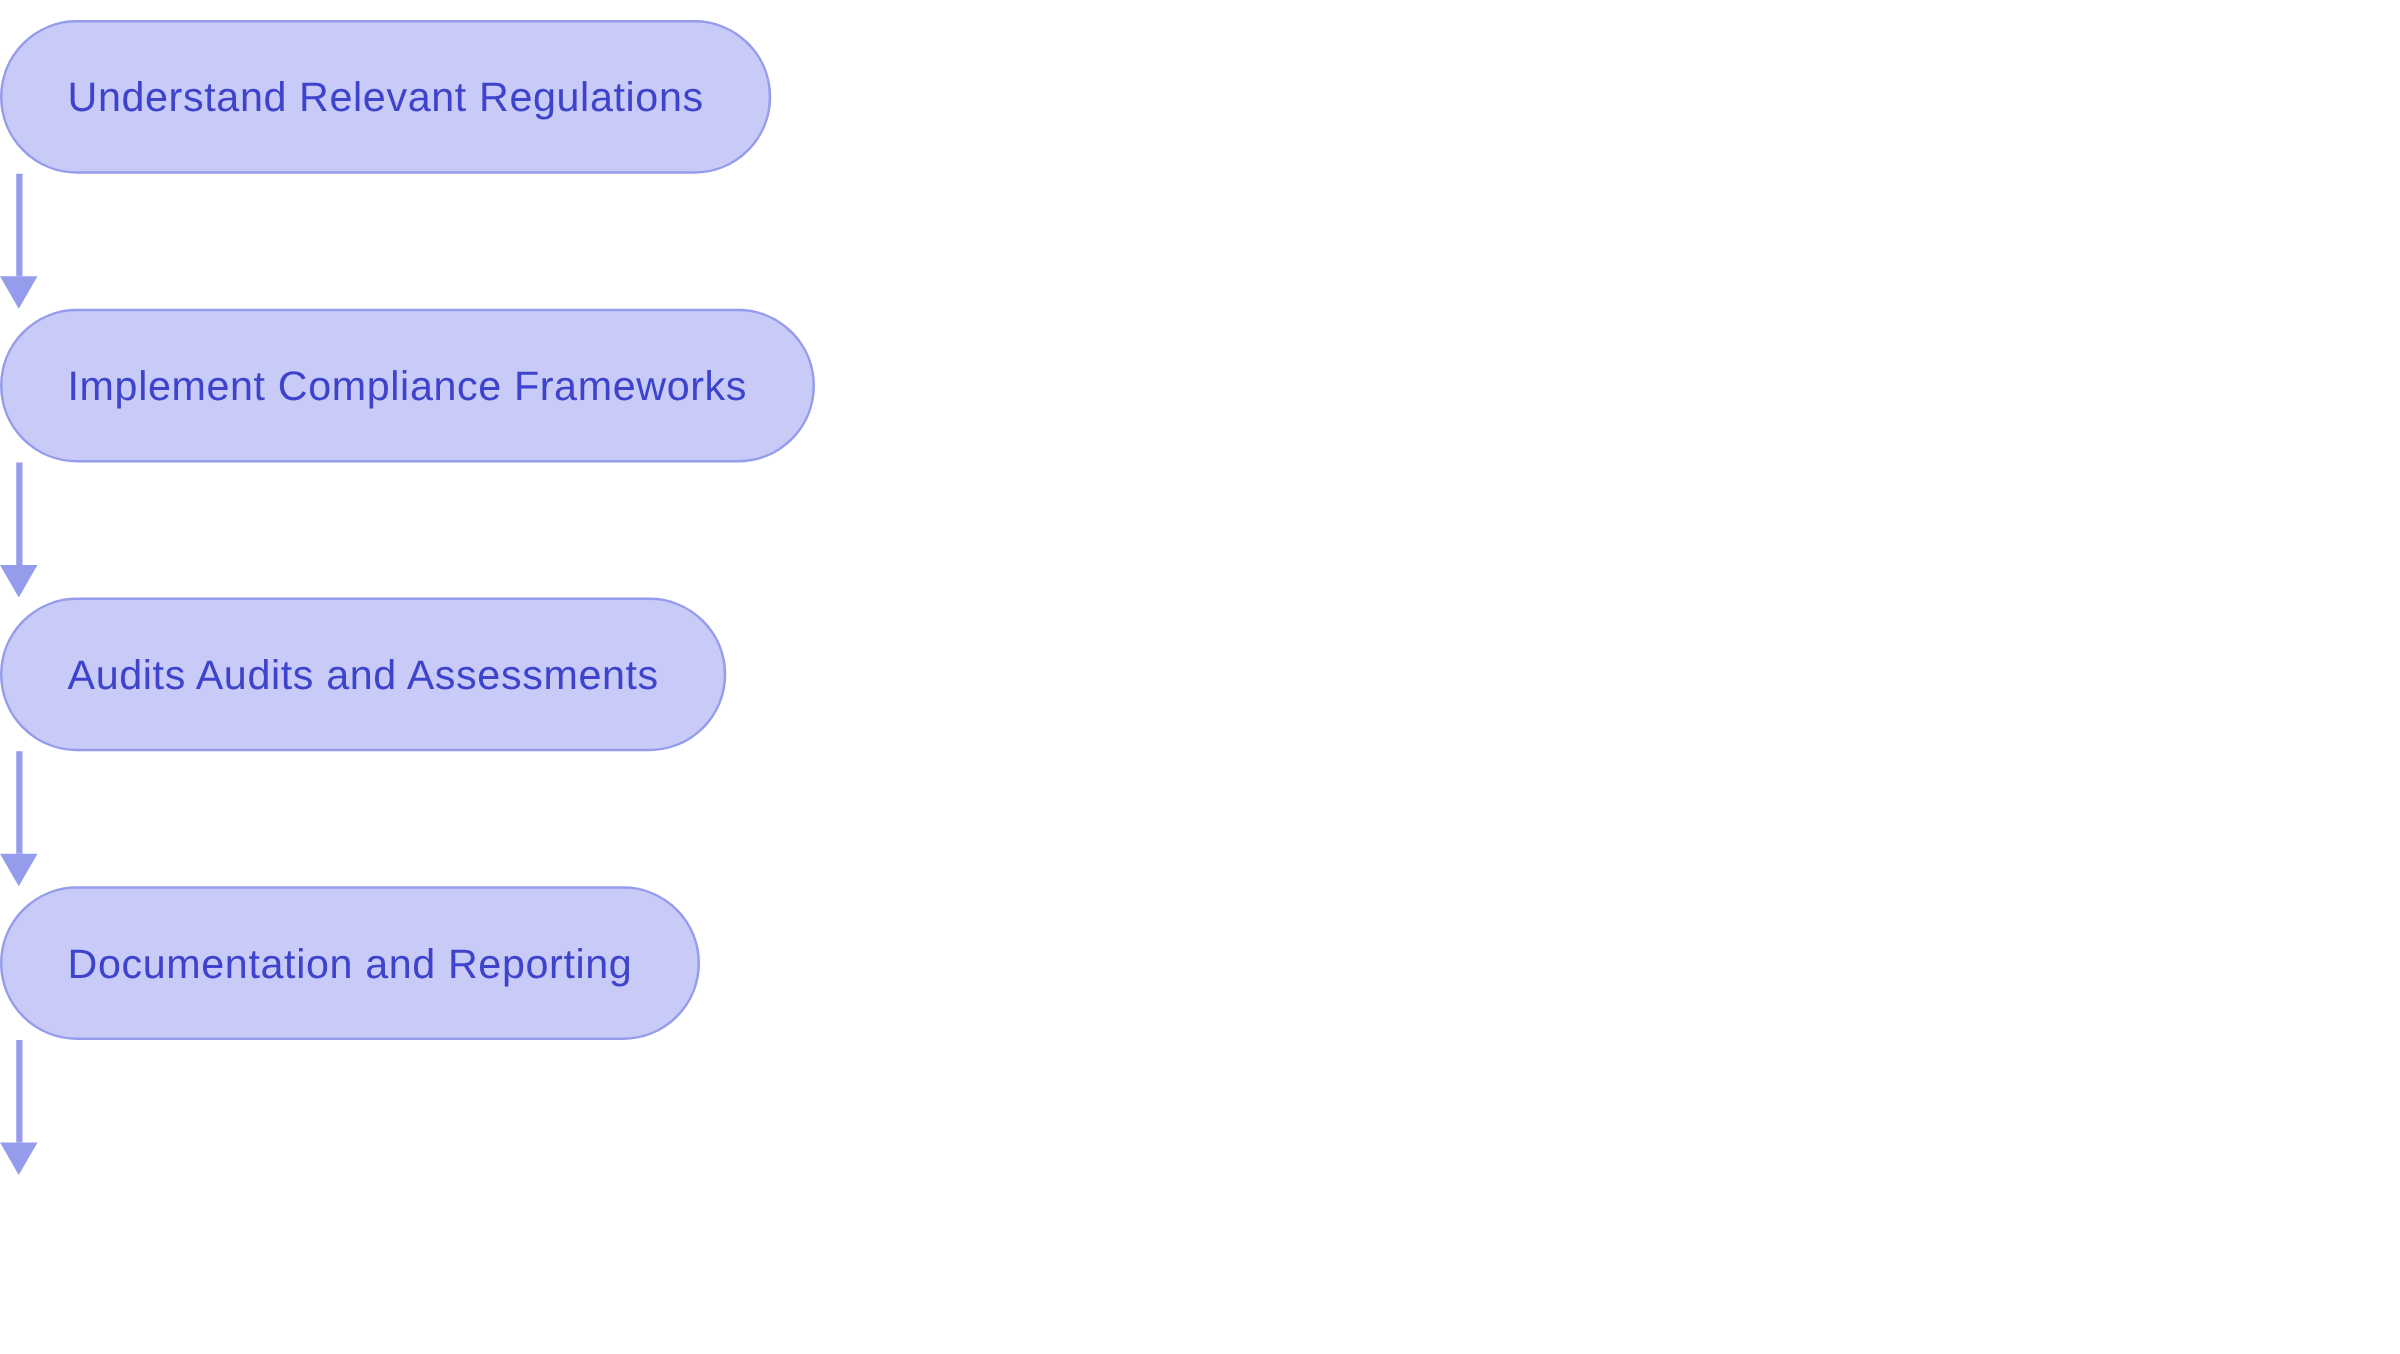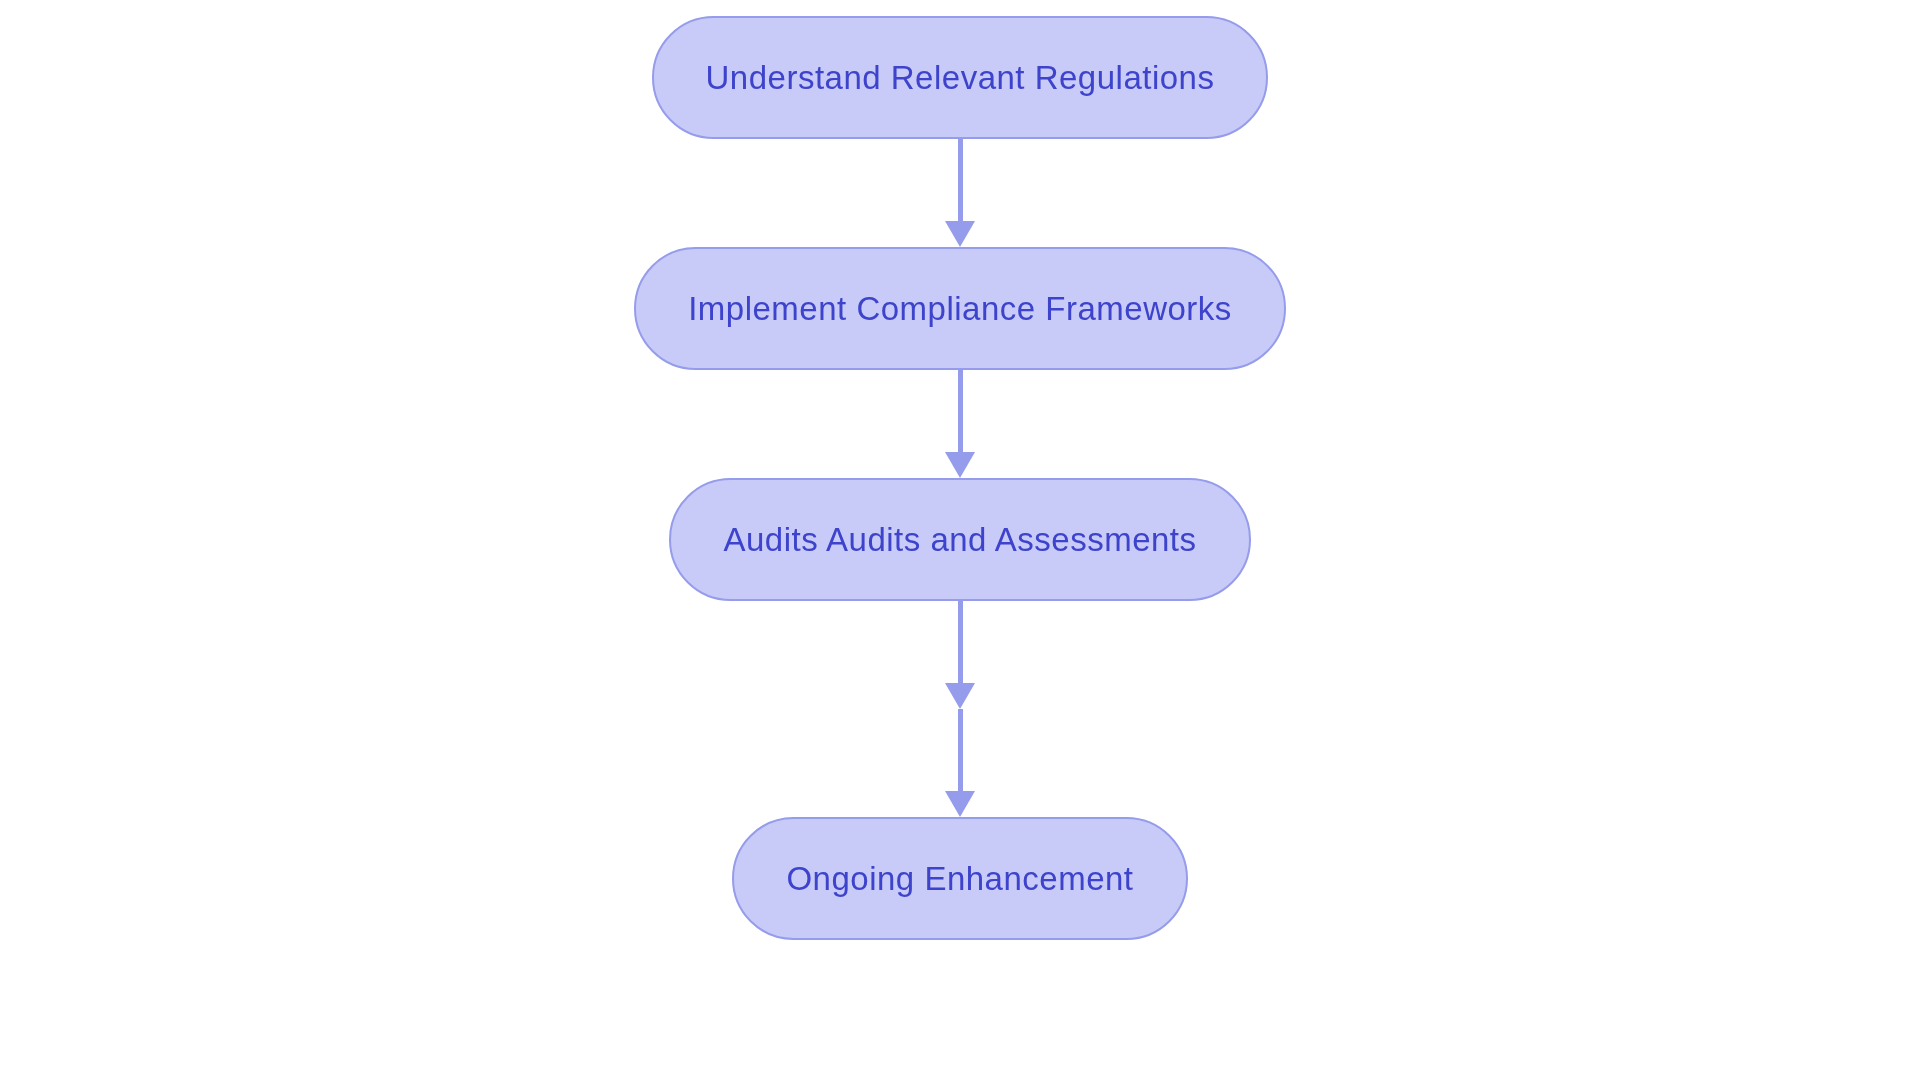--- a/index.html
+++ b/index.html
@@ -8,21 +8,21 @@
     height: 1083px;
     background: #ffffff;
     overflow: hidden;
     font-family: "Liberation Sans", "DejaVu Sans", sans-serif;
   }
   .flowchart {
     width: 1920px;
     height: 1083px;
     display: flex;
     flex-direction: column;
-    align-items: center;
+    align-items: flex-start;
     padding-top: 16px;
   }
   .flow-node {
     min-height: 123px;
     padding: 0 52px;
     border-radius: 62px;
     display: flex;
     align-items: center;
     justify-content: center;
     background: var(--node-fill, #c8caf8);
@@ -81,22 +81,22 @@
 
   <div class="flow-node">
     <span class="node-label">Audits Audits and Assessments</span>
   </div>
 
   <div class="connector">
     <div class="arrow-line"></div>
     <div class="arrow-head"></div>
   </div>
 
+  <div class="flow-node">
+    <span class="node-label">Documentation and Reporting</span>
+  </div>
 
   <div class="connector">
     <div class="arrow-line"></div>
     <div class="arrow-head"></div>
   </div>
 
-  <div class="flow-node">
-    <span class="node-label">Ongoing Enhancement</span>
-  </div>
 </div>
 
 </body></html>

